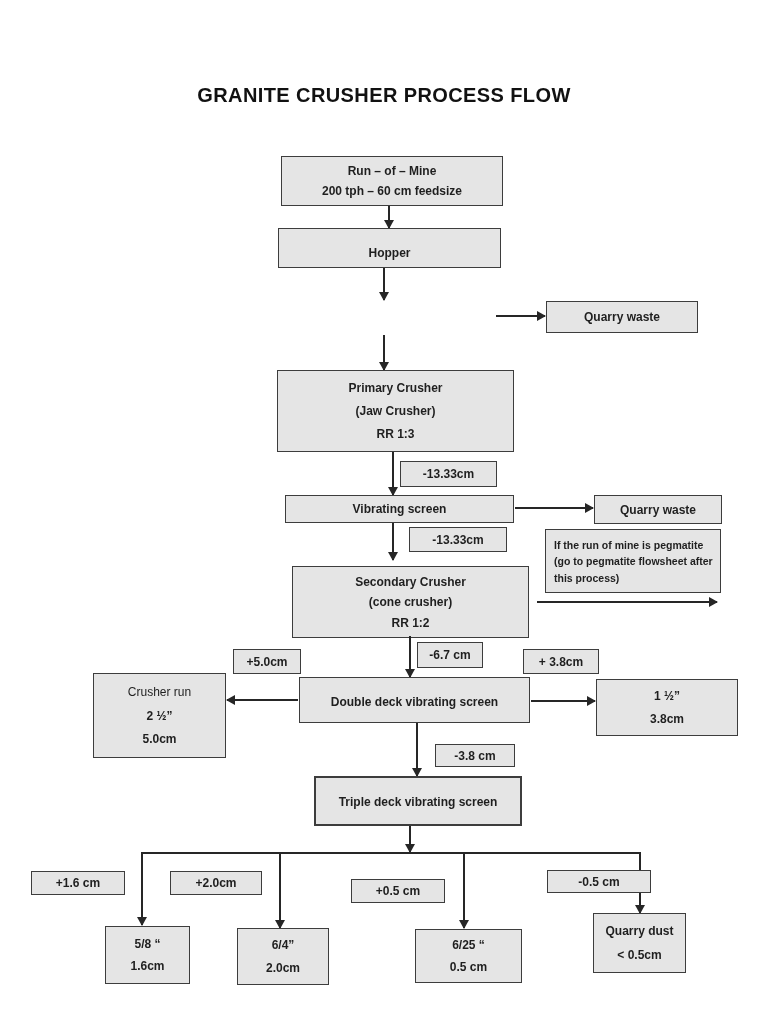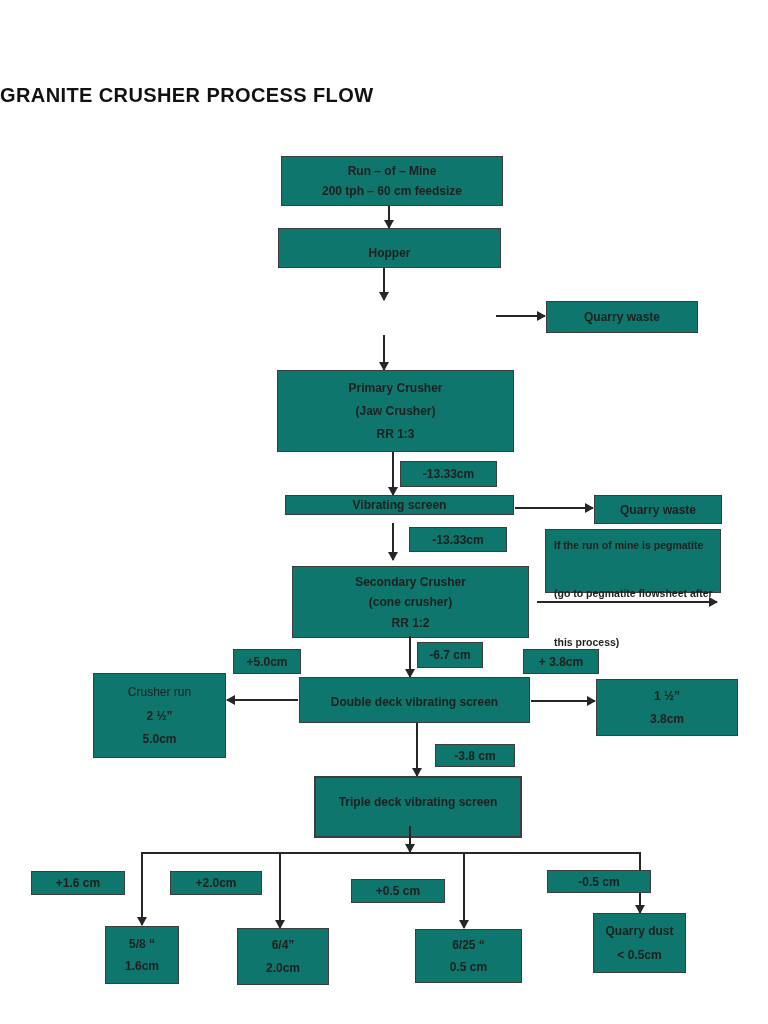--- a/index.html
+++ b/index.html
@@ -1,28 +1,28 @@
 <!DOCTYPE html>
 <html><head>
 <meta charset="utf-8">
 <style>
   html,body{margin:0;padding:0;background:#ffffff;}
   #page{position:relative;width:768px;height:1024px;background:#ffffff;
         font-family:"Liberation Sans",sans-serif;color:#1f1f1f;overflow:hidden;}
-  .title{position:absolute;left:0;top:84px;width:768px;text-align:left;
+  .title{position:absolute;left:0;top:84px;width:768px;text-align:center;
          font-size:20px;font-weight:700;letter-spacing:.4px;color:#111;}
-  .box{position:absolute;box-sizing:border-box;border:1.5px solid #3d3d3d;background:#0f766e;
+  .box{position:absolute;box-sizing:border-box;border:1.5px solid #3d3d3d;background:#e5e5e5;
        display:flex;flex-direction:column;justify-content:center;align-items:center;
        text-align:center;font-size:12px;font-weight:600;line-height:1;color:#1f1f1f;}
   .box.even{justify-content:space-evenly;}
   .box.top{justify-content:flex-start;padding-top:18px;}
   .box.thick{border-width:2px;}
   .box .ln{white-space:nowrap;}
   .note{font-size:10.5px;text-align:left;align-items:flex-start;justify-content:flex-start;
-        padding:7px 6px 0 8px;line-height:1.55;gap:32px;}
+        padding:7px 6px 0 8px;line-height:1.55;}
   
   .av{position:absolute;width:2px;background:#262626;}
   .av::after{content:"";position:absolute;left:-4px;bottom:-1px;width:0;height:0;
              border-left:5px solid transparent;border-right:5px solid transparent;
              border-top:9px solid #262626;}
   
   .ah{position:absolute;height:2px;background:#262626;}
   .ah.right::after{content:"";position:absolute;right:-1px;top:-4px;width:0;height:0;
                    border-top:5px solid transparent;border-bottom:5px solid transparent;
                    border-left:9px solid #262626;}
@@ -57,21 +57,21 @@
   <div class="box even" style="left:277px;top:370px;width:237px;height:82px">
     <div class="ln">Primary Crusher</div>
     <div class="ln">(Jaw Crusher)</div>
     <div class="ln">RR 1:3</div>
   </div>
   <div class="av" style="left:392px;top:452px;height:43px"></div>
   <div class="box" style="left:400px;top:461px;width:97px;height:26px">
     <div class="ln">-13.33cm</div>
   </div>
 
-  <div class="box" style="left:285px;top:495px;width:229px;height:20px">
+  <div class="box" style="left:285px;top:495px;width:229px;height:28px">
     <div class="ln">Vibrating screen</div>
   </div>
   <div class="ah right" style="left:515px;top:507px;width:78px"></div>
   <div class="box" style="left:594px;top:495px;width:128px;height:29px">
     <div class="ln">Quarry waste</div>
   </div>
   <div class="av" style="left:392px;top:523px;height:37px"></div>
   <div class="box" style="left:409px;top:527px;width:98px;height:25px">
     <div class="ln">-13.33cm</div>
   </div>
@@ -113,21 +113,21 @@
   <div class="box even" style="left:596px;top:679px;width:142px;height:57px">
     <div class="ln">1 ½”</div>
     <div class="ln">3.8cm</div>
   </div>
 
   <div class="av" style="left:416px;top:723px;height:53px"></div>
   <div class="box" style="left:435px;top:744px;width:80px;height:23px">
     <div class="ln">-3.8 cm</div>
   </div>
 
-  <div class="box top thick" style="left:314px;top:776px;width:208px;height:62px">
+  <div class="box top thick" style="left:314px;top:776px;width:208px;height:50px">
     <div class="ln">Triple  deck vibrating  screen</div>
   </div>
   <div class="av" style="left:409px;top:826px;height:26px"></div>
 
   <div class="ah" style="left:142px;top:852px;width:498px"></div>
   <div class="av" style="left:141px;top:852px;height:73px"></div>
   <div class="av" style="left:279px;top:852px;height:76px"></div>
   <div class="av" style="left:463px;top:852px;height:76px"></div>
   <div class="av" style="left:639px;top:852px;height:61px"></div>
 
@@ -137,21 +137,21 @@
   <div class="box" style="left:170px;top:871px;width:92px;height:24px">
     <div class="ln">+2.0cm</div>
   </div>
   <div class="box" style="left:351px;top:879px;width:94px;height:24px">
     <div class="ln">+0.5 cm</div>
   </div>
   <div class="box" style="left:547px;top:870px;width:104px;height:23px">
     <div class="ln">-0.5 cm</div>
   </div>
 
-  <div class="box even" style="left:105px;top:926px;width:74px;height:58px">
+  <div class="box even" style="left:105px;top:926px;width:85px;height:58px">
     <div class="ln">5/8 “</div>
     <div class="ln">1.6cm</div>
   </div>
   <div class="box even" style="left:237px;top:928px;width:92px;height:57px">
     <div class="ln">6/4”</div>
     <div class="ln">2.0cm</div>
   </div>
   <div class="box even" style="left:415px;top:929px;width:107px;height:54px">
     <div class="ln">6/25 “</div>
     <div class="ln">0.5 cm</div>

